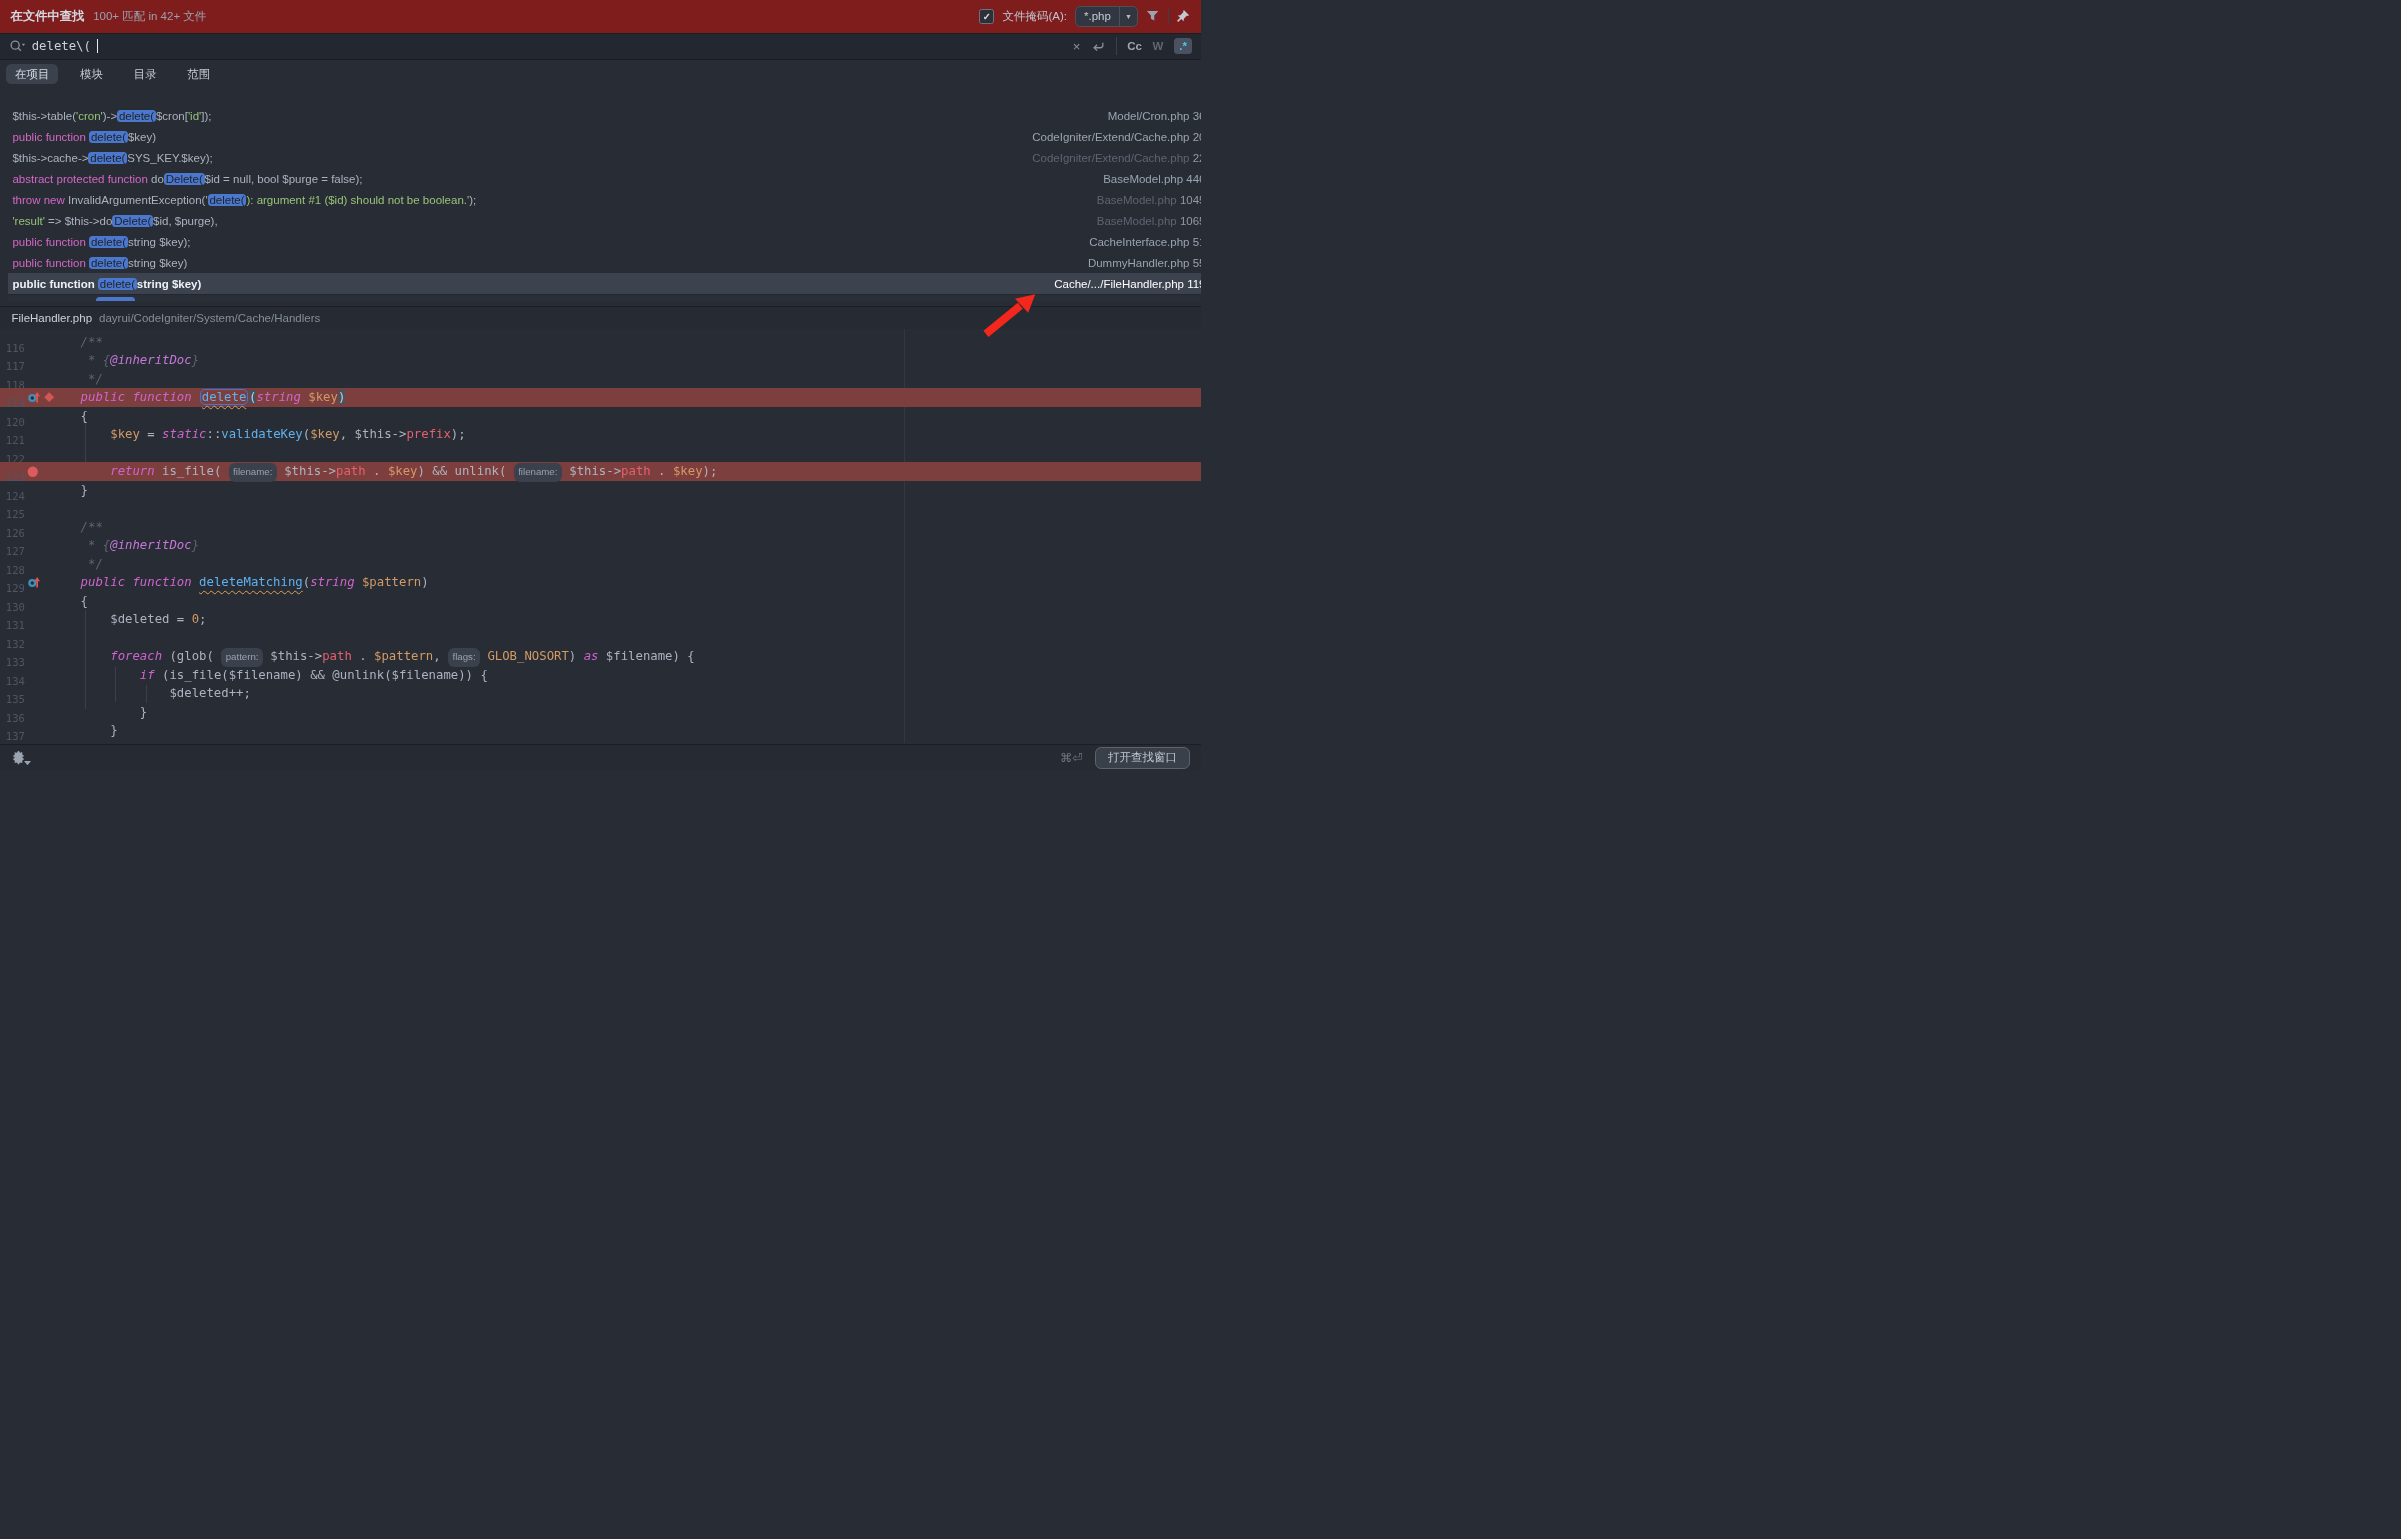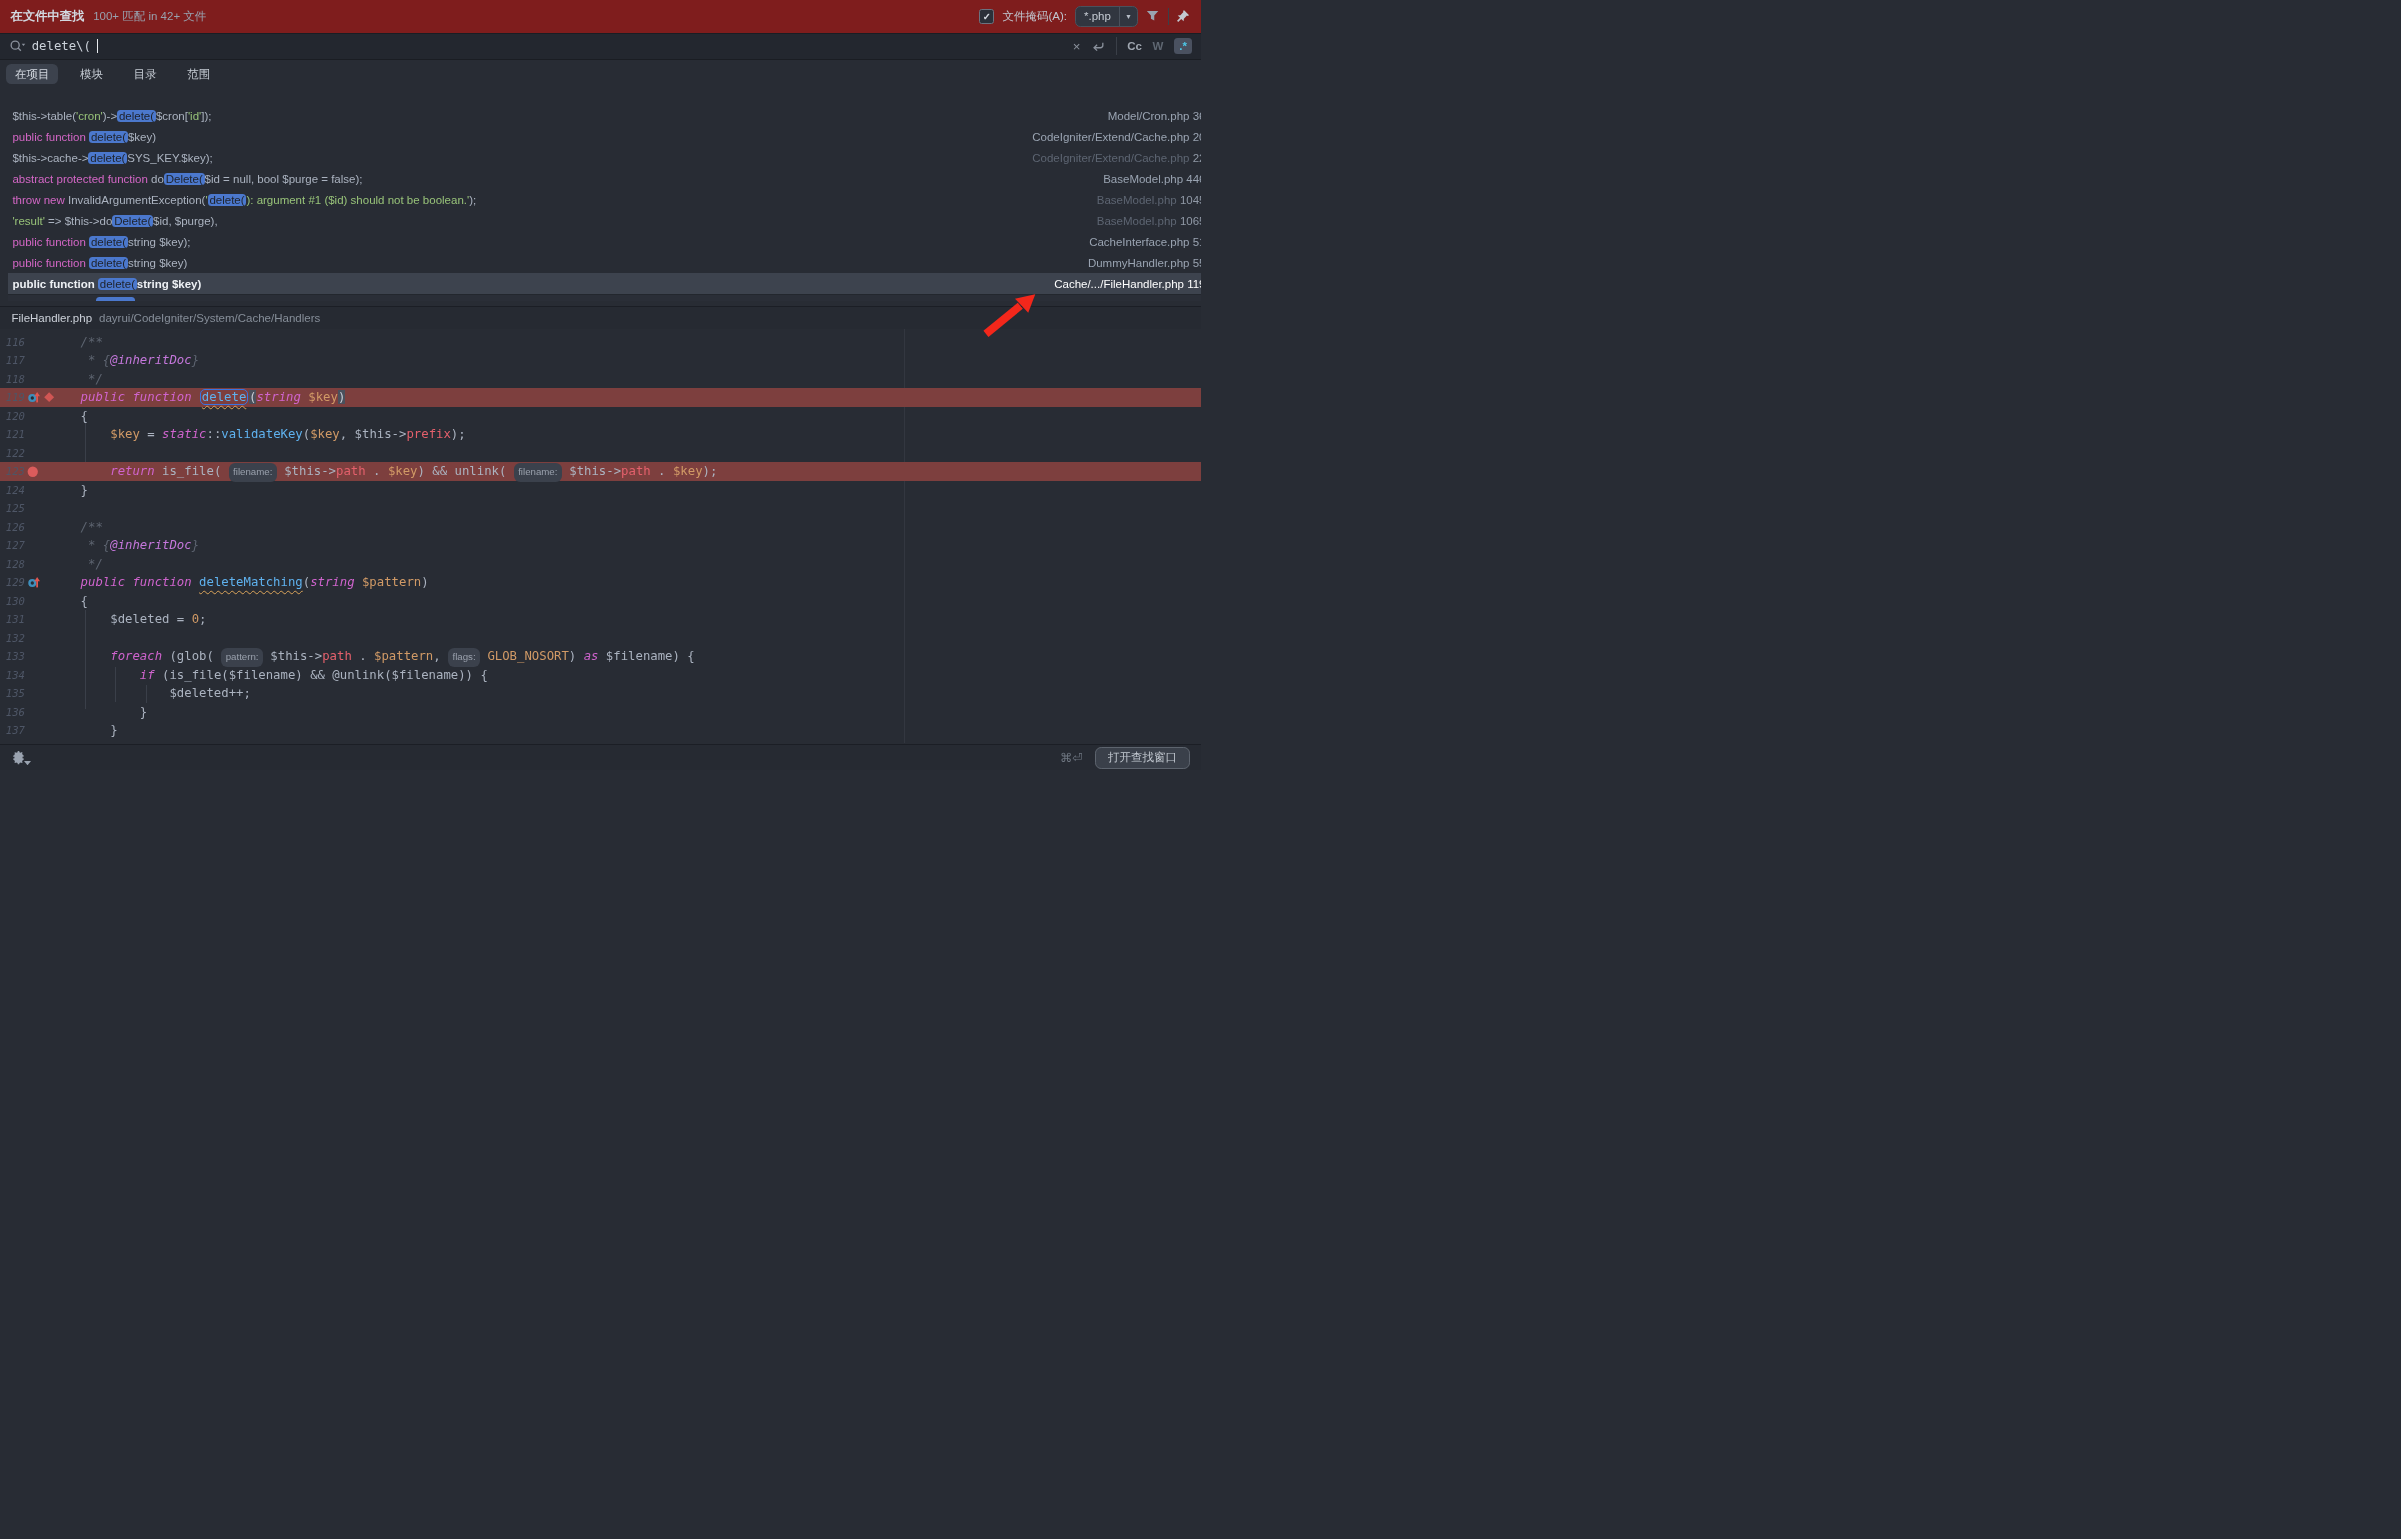--- a/index.html
+++ b/index.html
@@ -91,22 +91,22 @@
           box-sizing:border-box;}
   #pvfile{font-size:11.5px;color:#cdd2da;}
   #pvpath{font-size:11.5px;color:#868e99;}
 
   
   #editor{left:0;top:329px;width:1201px;height:414px;background:#282c34;}
   #editor-lines{position:absolute;left:0;top:3.5px;width:1201px;}
   .eline{position:relative;height:18.5px;line-height:18.5px;
          font-family:"DejaVu Sans Mono",monospace;font-size:12.3px;color:#abb3c0;}
   .eline.hl{background:#7d3f3e;}
-  .lnum{position:absolute;left:0;top:0;width:25px;text-align:right;
-        font-size:10.6px;color:#4e5666;font-style:italic;}
+  .lnum{position:absolute;left:0;top:6px;width:25px;text-align:right;
+        font-size:10.6px;color:#4e5666;}
   .gico{position:absolute;left:27px;top:0;height:18.5px;display:flex;
         align-items:center;gap:0.9px;}
   .ecode{position:absolute;left:51px;top:0;white-space:pre;}
   .iguide{position:absolute;width:0.9px;background:#3a3f49;}
   #marginguide{position:absolute;left:904px;top:0;width:0.9px;height:414px;
         background:#33374078;background:#333740;}
 
   
   #footer{left:0;top:744px;width:1201px;height:26.4px;background:#262a32;
           border-top:0.9px solid #1b1e25;display:flex;align-items:center;

